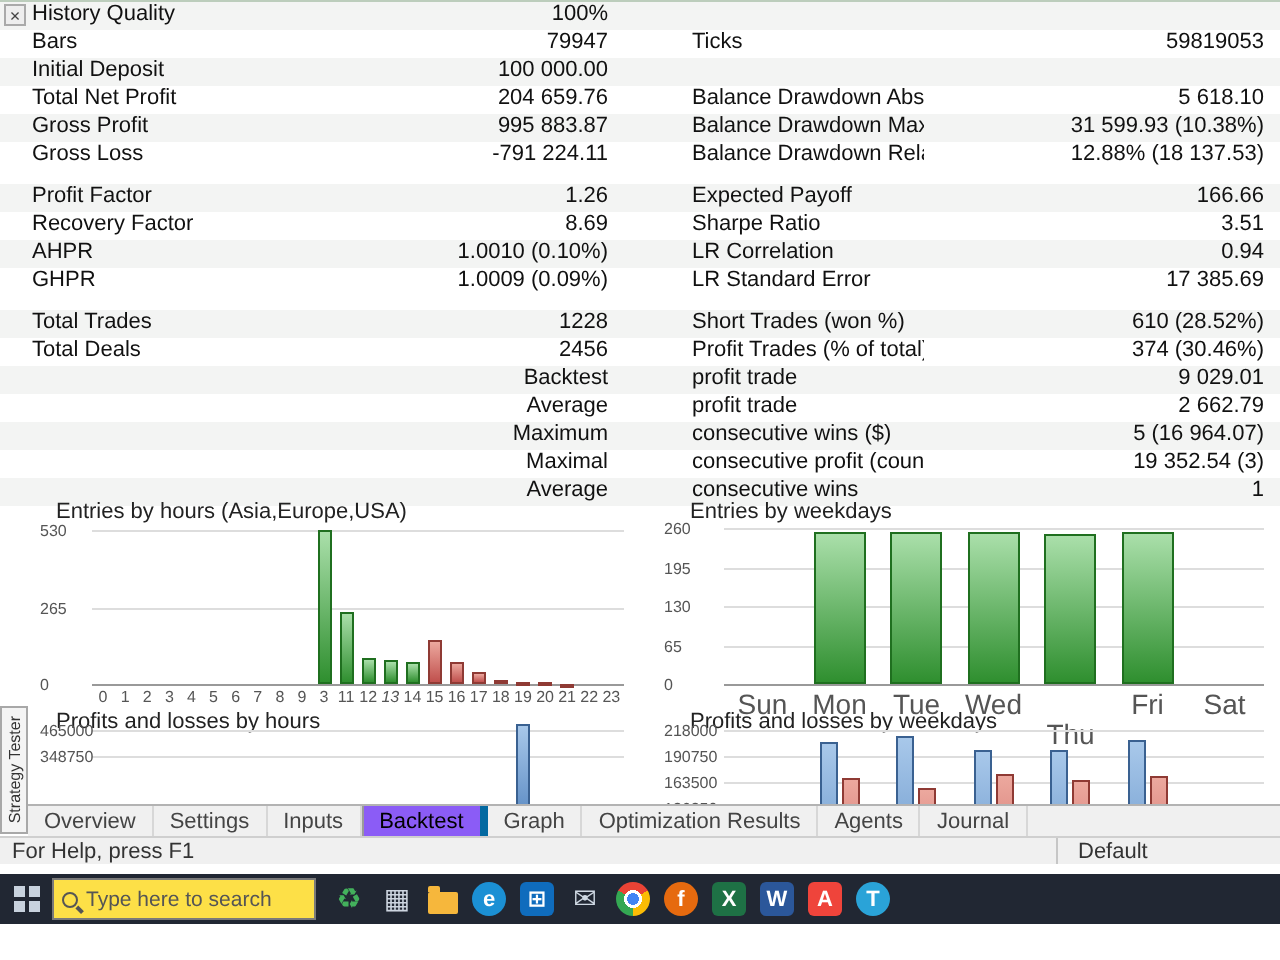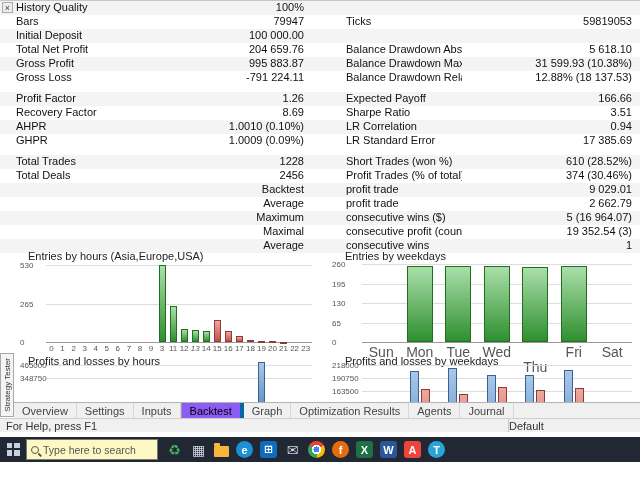--- a/index.html
+++ b/index.html
@@ -40,27 +40,27 @@
   .side-tab{position:absolute;left:0;top:353px;width:14px;height:64px;background:#f4f4f4;border:1px solid #a8a8a8;display:flex;align-items:center;justify-content:center;cursor:pointer}
   .side-tab span{writing-mode:vertical-rl;transform:rotate(180deg);font-size:8px;color:#333;white-space:nowrap}
 
   
   .tabbar{position:absolute;left:14px;right:0;top:402px;height:16px;background:#f0f0f0;border-top:1px solid #b3b3b3;display:flex;align-items:stretch;font-size:11px;color:#444}
   .tab{padding:0 8px;border-right:1px solid #d7d7d7;display:flex;align-items:center;cursor:pointer;white-space:nowrap}
   .tab.active{background:#8b5cf6;border-left:1px solid #9a9a9a;border-right:4px solid #0369a1;color:#000}
 
   
   .statusbar{position:absolute;left:0;right:0;top:418px;height:14px;background:#f0f0f0;border-top:1px solid #cfcfcf;display:flex;align-items:center;font-size:11px;color:#333;padding-left:6px}
-  .sb-profile{margin-left:auto;width:132px;border-left:1px solid #c6c6c6;height:100%;display:flex;align-items:center;cursor:pointer}
+  .sb-profile{margin-left:auto;width:112px;border-left:1px solid #c6c6c6;padding-left:10px;height:100%;display:flex;align-items:center;cursor:pointer}
 
   
   .taskbar{position:absolute;left:0;top:437px;width:640px;height:25px;background:#212733;display:flex;align-items:center}
   .start{width:26px;height:25px;display:flex;align-items:center;justify-content:center;cursor:pointer}
   .winlogo{width:13px;height:13px;background-color:#c8d2de;background-image:linear-gradient(90deg,transparent 0 5.5px,#212733 5.5px 7.5px,transparent 7.5px),linear-gradient(180deg,transparent 0 5.5px,#212733 5.5px 7.5px,transparent 7.5px)}
-  .searchbox{width:132px;height:21px;background:#fef9c3;border:1px solid #7a7a7a;display:flex;align-items:center;padding:0 4px;gap:4px}
+  .searchbox{width:132px;height:21px;background:#fde047;border:1px solid #7a7a7a;display:flex;align-items:center;padding:0 4px;gap:4px}
   .mag{width:8px;height:8px;border:1.5px solid #555;border-radius:50%;position:relative;flex:0 0 auto}
   .mag::after{content:'';position:absolute;width:4px;height:1.5px;background:#555;transform:rotate(45deg);left:6px;top:7px}
   .searchbox input{border:none;outline:none;background:transparent;font-size:10.5px;color:#333;width:100%;font-family:inherit}
   .searchbox input::placeholder{color:#555;opacity:1}
   .tbicons{display:flex;align-items:center;gap:7px;margin-left:8px}
   .ic{width:17px;height:17px;display:flex;align-items:center;justify-content:center;font-size:11px;font-weight:bold;cursor:pointer;color:#fff}
   .ic.plain{font-size:14px;font-weight:normal}
   .ic.square{border-radius:3px}
   .ic.circle{border-radius:50%}
   .ic.chrome{border-radius:50%;background:radial-gradient(circle,#4285f4 0 3px,#fff 3px 4.5px,transparent 4.5px),conic-gradient(from -60deg,#ea4335 0 120deg,#fbbc05 0 240deg,#34a853 0 360deg)}

